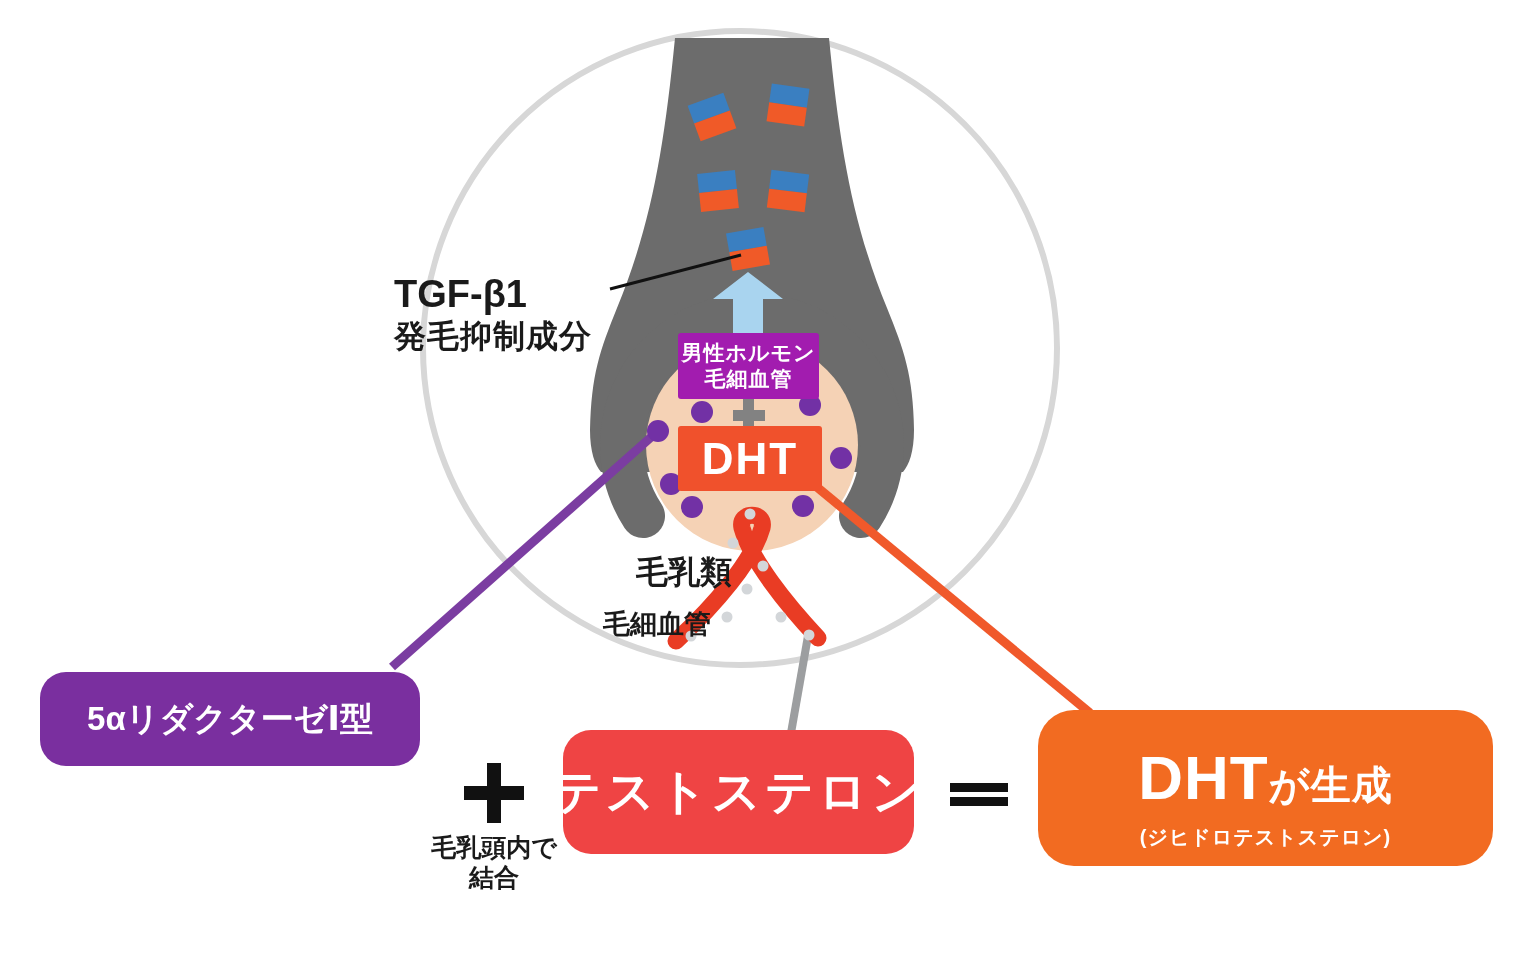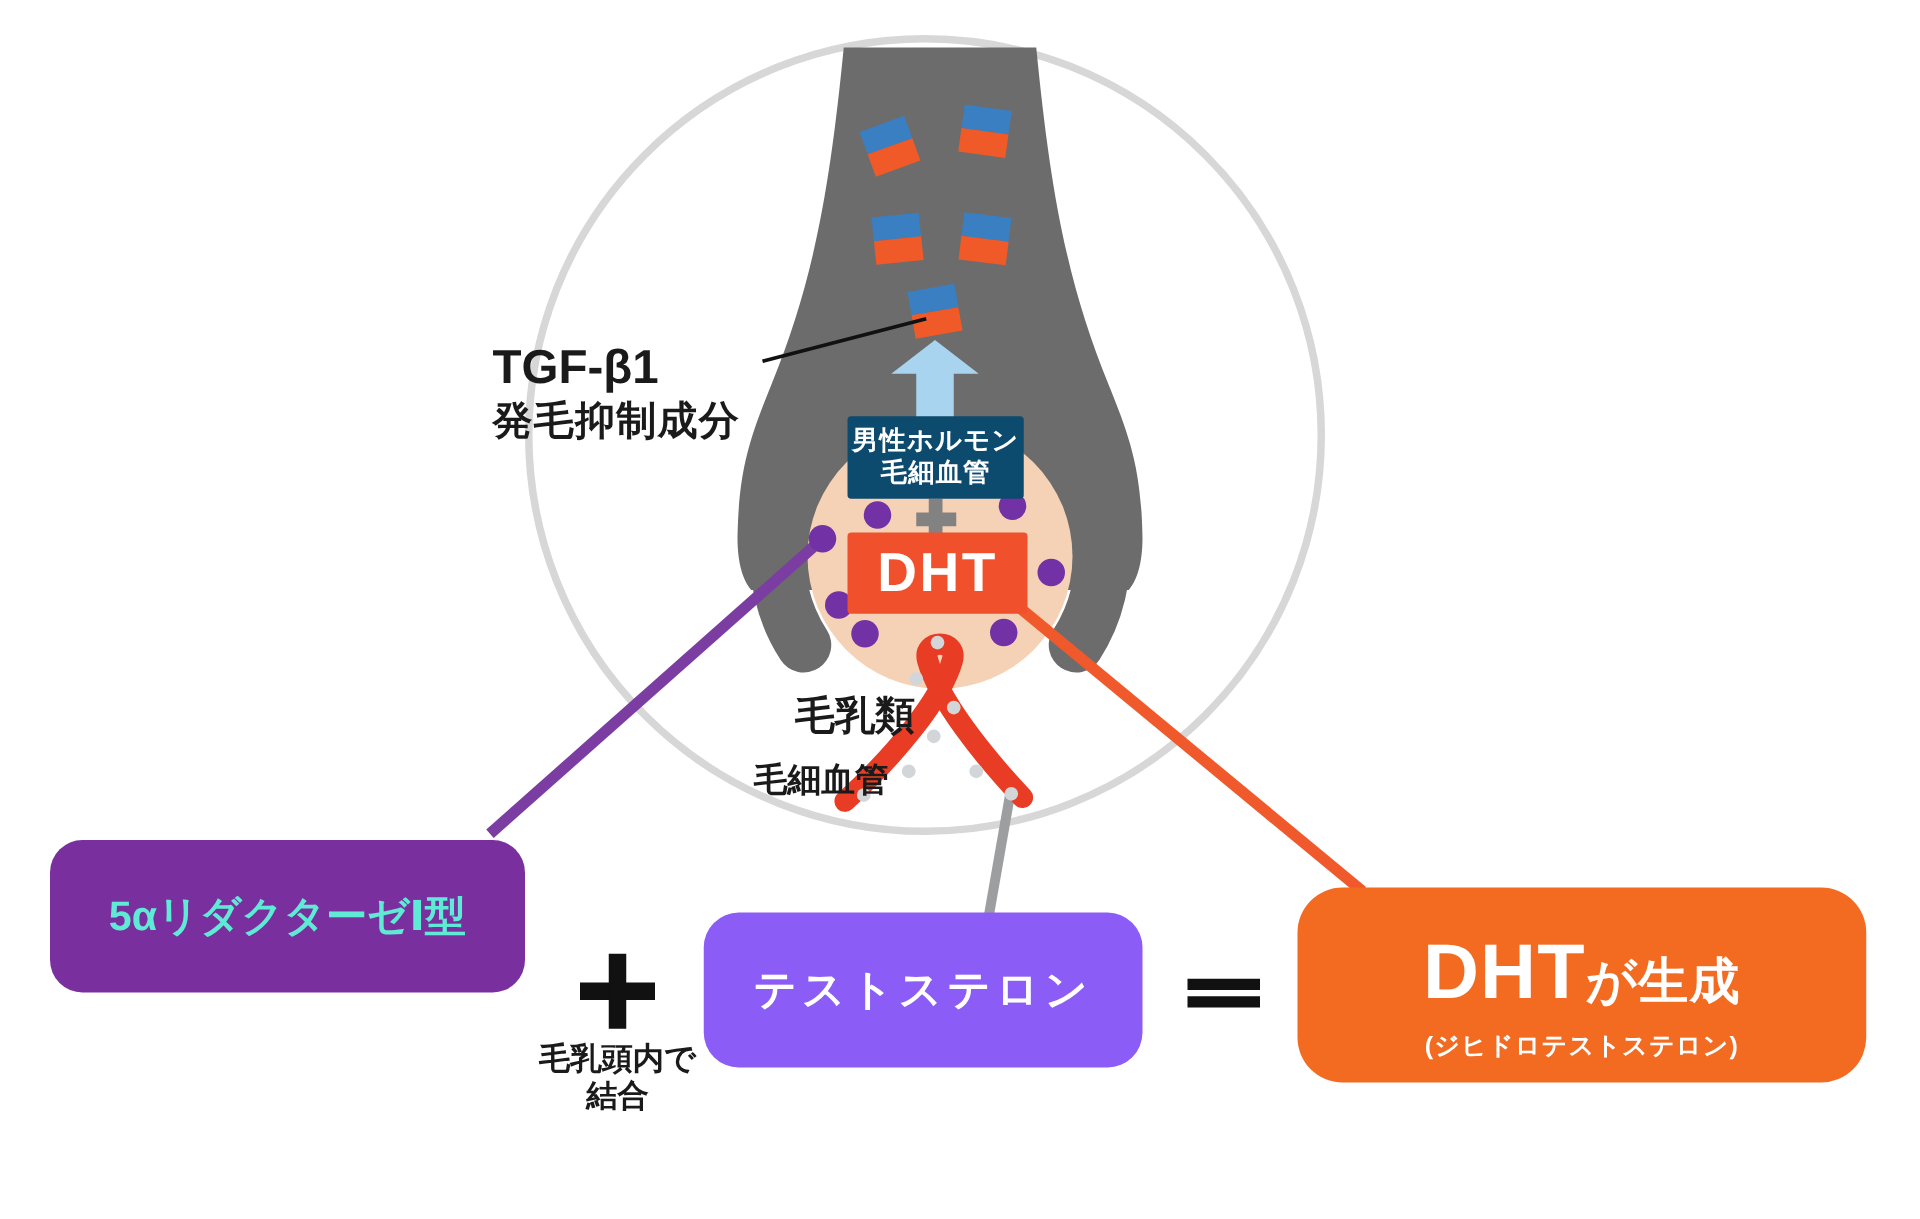--- a/index.html
+++ b/index.html
@@ -10,45 +10,45 @@
   #diagram-svg{position:absolute;left:0;top:0;z-index:0;}
   .abs{position:absolute;z-index:2;box-sizing:border-box;}
   .txt{color:#1a1a1a;font-weight:800;margin-top:21px;}
   
   .tgf-label{left:394px;top:252px;font-size:38px;line-height:42px;letter-spacing:0px;}
   .tgf-label .l2{font-size:32px;letter-spacing:1px;}
   .papilla-label{left:636px;top:530px;font-size:32px;}
   .capillary-label{left:603px;top:585px;font-size:27px;}
   
   .receptor-box{
-    left:678px;top:333px;width:141px;height:66px;background:#0c4a6e;border-radius:3px;
+    left:678px;top:333px;width:141px;height:66px;background:#a21caf;border-radius:3px;
     display:flex;flex-direction:column;align-items:center;justify-content:center;
     color:#fff;font-weight:800;font-size:21px;line-height:26px;letter-spacing:1px;text-align:center;
   }
   
   .dht-box{
     left:678px;top:426px;width:144px;height:65px;background:#f0512c;border-radius:3px;
     display:flex;align-items:center;justify-content:center;
     color:#fff;font-weight:800;font-size:44px;letter-spacing:2px;
   }
   
   .purple-box{
-    left:40px;width:380px;height:122px;background:#7a2f9f;border-radius:26px;
+    left:40px;width:380px;height:94px;background:#7a2f9f;border-radius:26px;
     display:flex;align-items:center;justify-content:center;
-    color:#5eead4;font-weight:800;font-size:33px;letter-spacing:0px;white-space:nowrap;
+    color:#ffffff;font-weight:800;font-size:33px;letter-spacing:0px;white-space:nowrap;
   }
   .purple-box.b1{top:672px;}
   .purple-box.b2{top:800px;}
   
   .plus-note{left:409px;top:832px;width:170px;text-align:center;font-size:25px;line-height:30px;font-weight:800;color:#1a1a1a;}
   
   .testo-box{
-    left:563px;top:730px;width:351px;height:124px;background:#8b5cf6;border-radius:28px;
+    left:563px;top:730px;width:351px;height:124px;background:#ef4444;border-radius:28px;
     display:flex;align-items:center;justify-content:center;
-    color:#fff;font-weight:800;font-size:34px;letter-spacing:4px;white-space:nowrap;
+    color:#fff;font-weight:800;font-size:48px;letter-spacing:4px;white-space:nowrap;
   }
   
   .result-box{
     left:1038px;top:710px;width:455px;height:156px;background:#f26b21;border-radius:36px;
     display:flex;flex-direction:column;align-items:center;justify-content:center;
     color:#fff;font-weight:800;text-align:center;
   }
   .result-line1{display:flex;align-items:baseline;line-height:1;}
   .result-main{font-size:62px;letter-spacing:1px;}
   .result-suffix{font-size:40px;letter-spacing:1px;margin-top:35px;}

